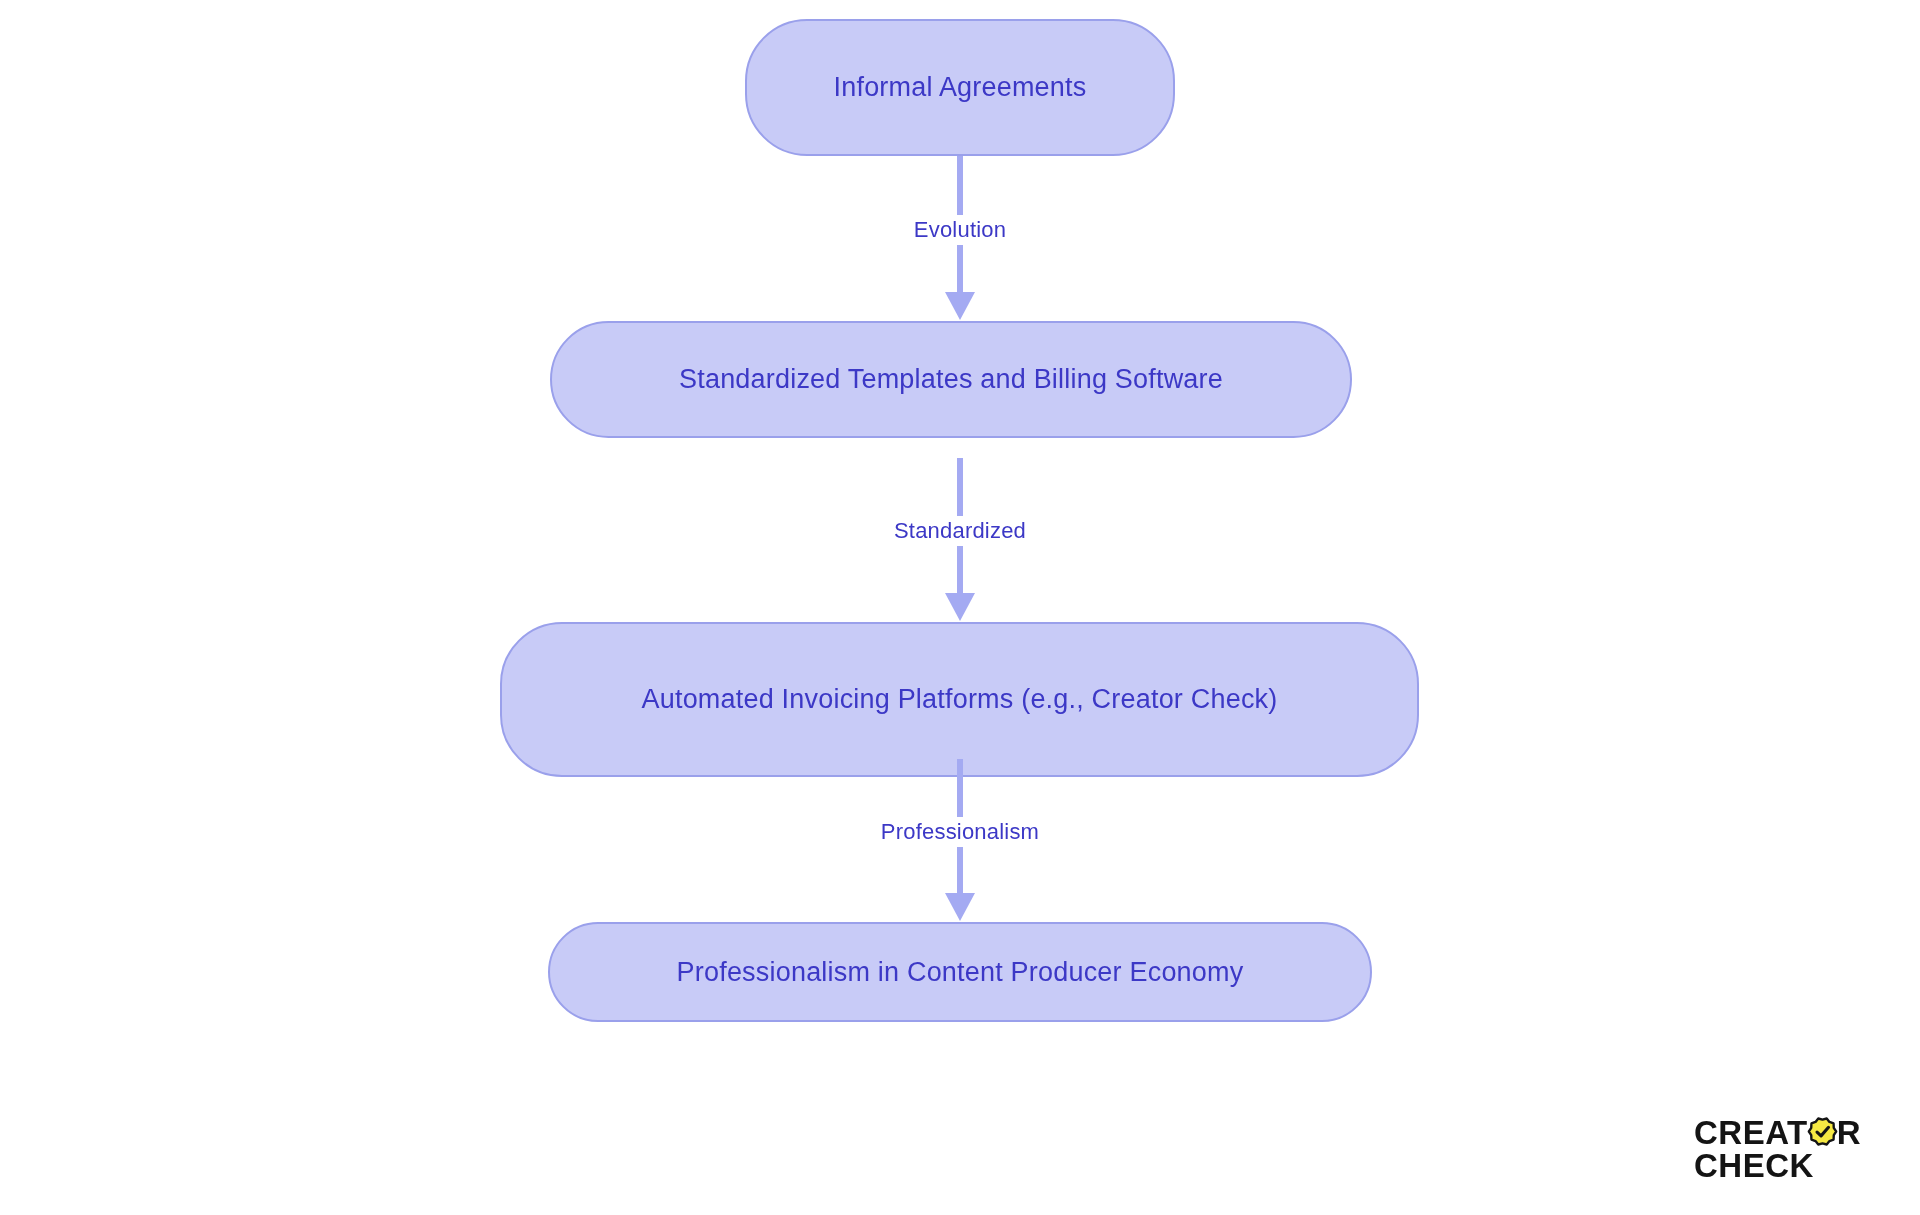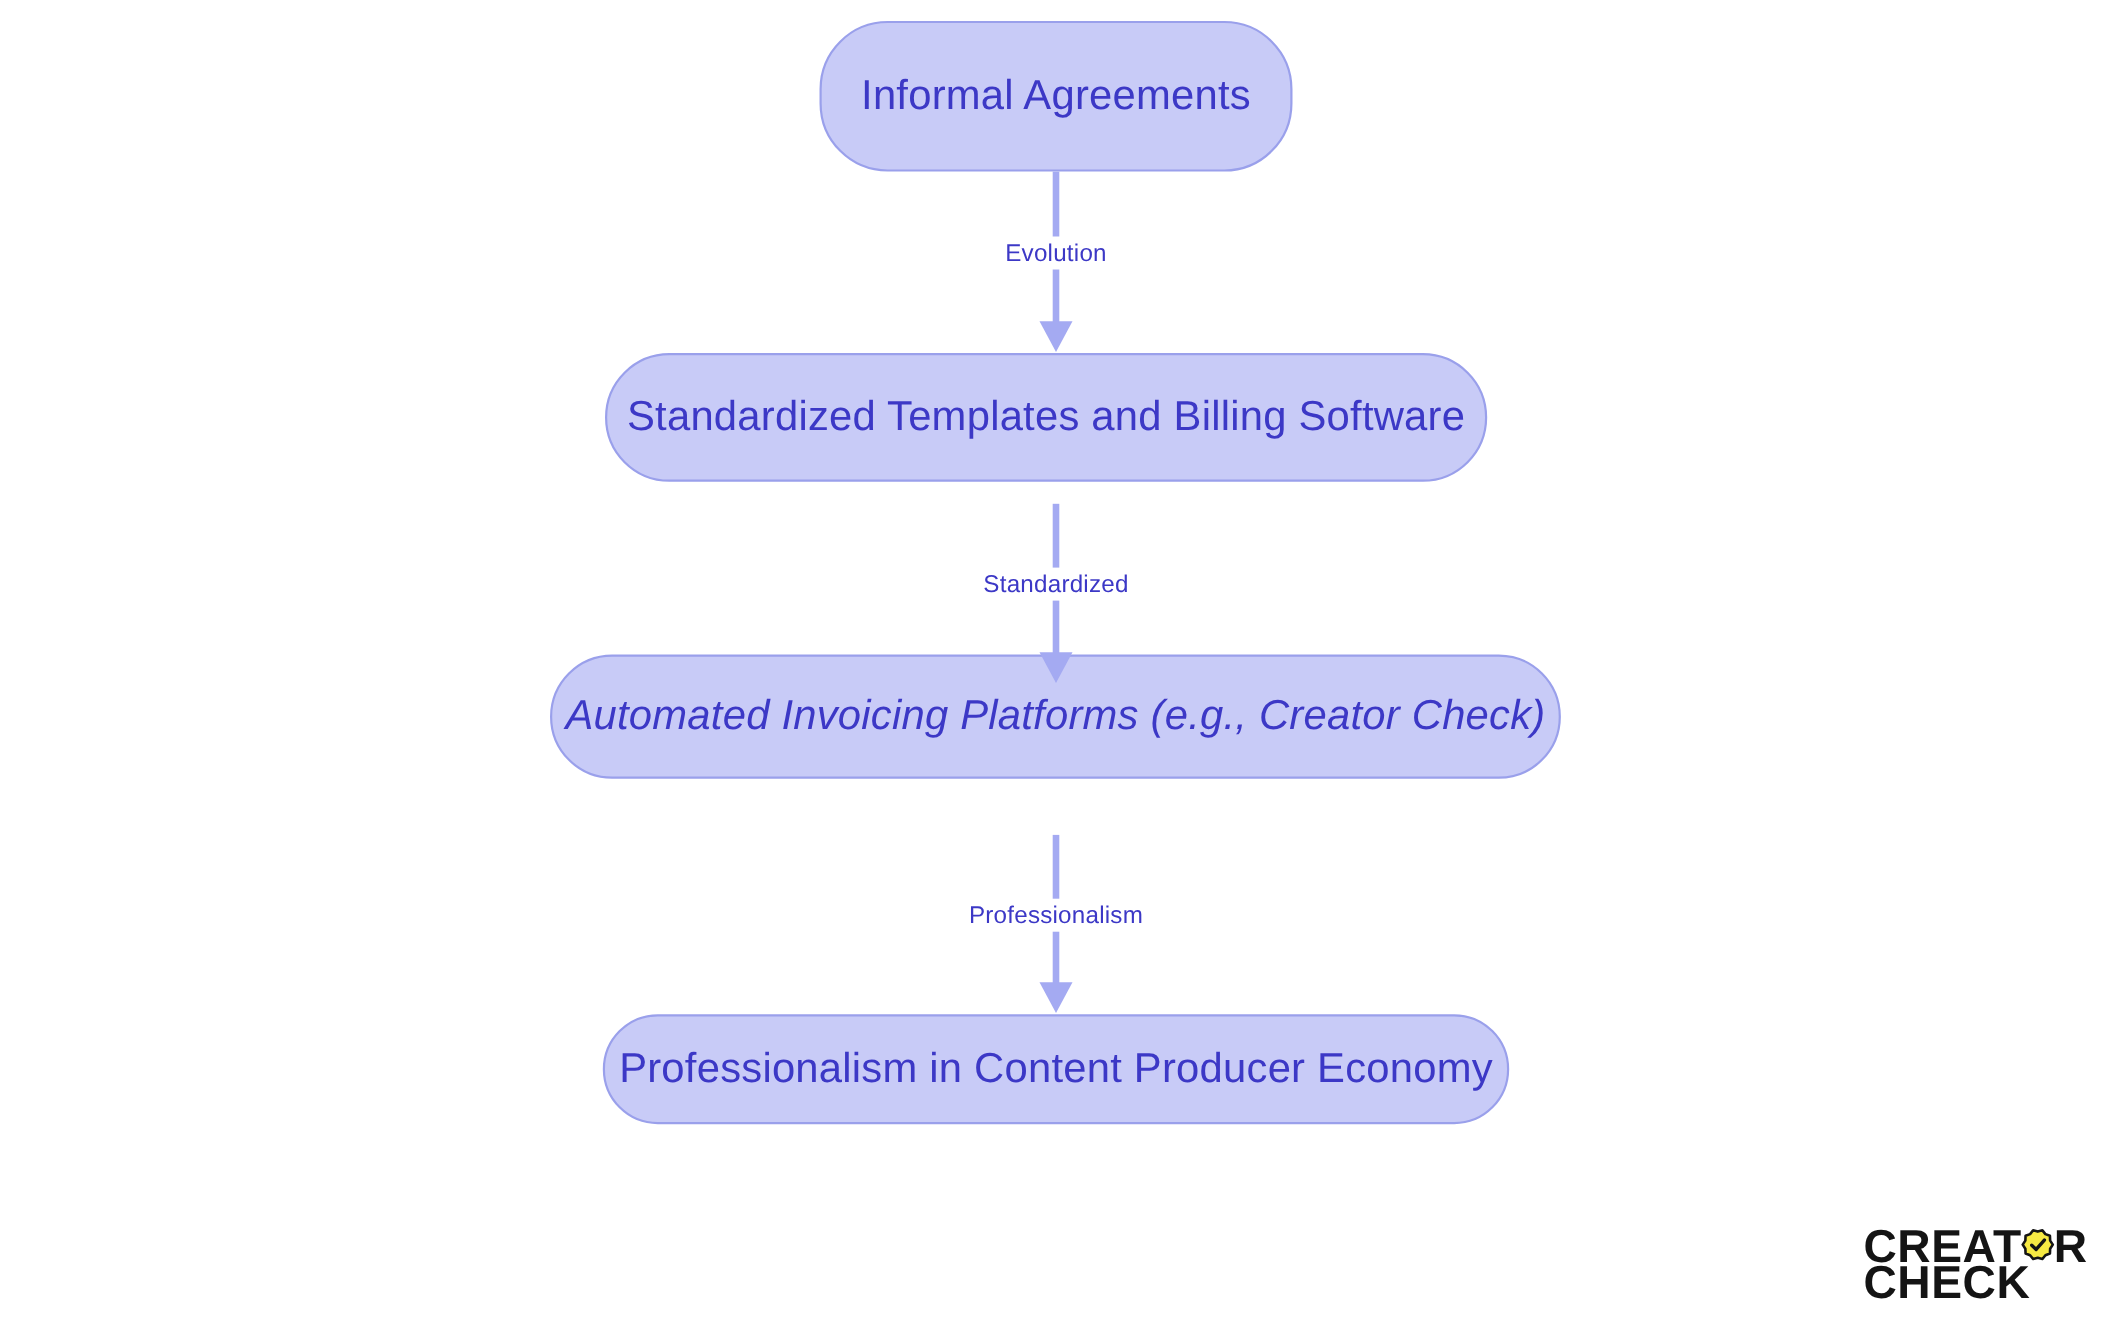--- a/index.html
+++ b/index.html
@@ -20,28 +20,28 @@
     display: flex;
     align-items: center;
     justify-content: center;
     background: var(--node-fill, #c8cbf7);
     border: 2px solid var(--node-border, #9aa0eb);
     border-radius: 62px;
     box-sizing: border-box;
   }
   .node-label {
     color: var(--node-text, #3c38c6);
-    font-size: 38px;
+    font-size: 27px;
     letter-spacing: 0.2px;
     white-space: nowrap;
     text-align: center;
   }
   .node-1 { left: 745px; top: 19px;  width: 430px; height: 137px; }
   .node-2 { left: 550px; top: 321px; width: 802px; height: 117px; }
-  .node-3 { left: 500px; top: 595px; width: 919px; height: 113px; font-style: italic; }
+  .node-3 { left: 500px; top: 622px; width: 919px; height: 155px; }
   .node-4 { left: 548px; top: 922px; width: 824px; height: 100px; }
 
   .edge-line {
     position: absolute;
     left: 957px;
     width: 6px;
     background: var(--edge-line, #a4aaf2);
   }
   .edge-line-1 { top: 156px; height: 140px; }
   .edge-line-2 { top: 458px; height: 140px; }
@@ -73,21 +73,21 @@
   }
   .edge-label-1 { top: 215px; }
   .edge-label-2 { top: 516px; }
   .edge-label-3 { top: 817px; }
 
   .logo {
     position: absolute;
     left: 1694px;
     top: 1116px;
     color: var(--logo-text, #141414);
-    font-size: 42px;
+    font-size: 33px;
     font-weight: 800;
     line-height: 33px;
     letter-spacing: 0.5px;
     white-space: nowrap;
   }
   .logo-line {
     display: flex;
     align-items: center;
   }
   .logo-badge {

